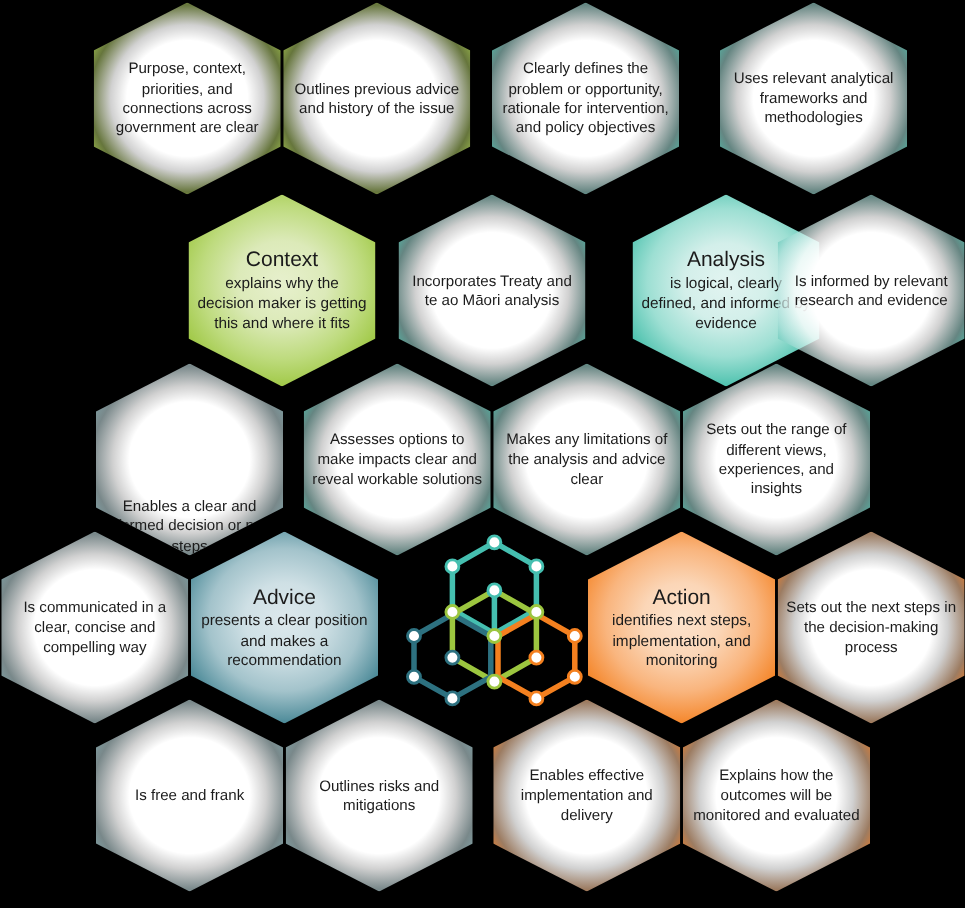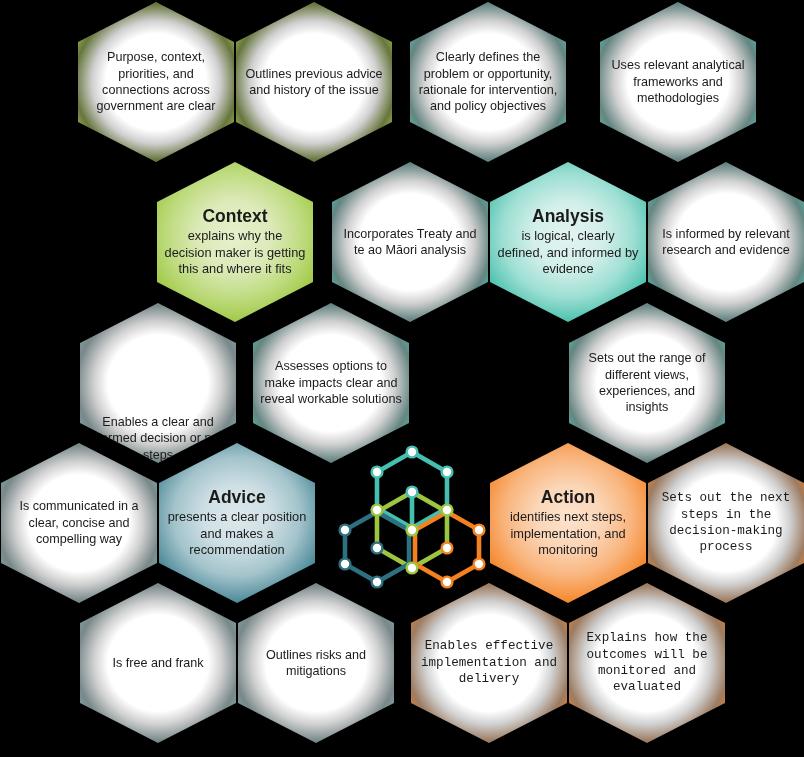--- a/index.html
+++ b/index.html
@@ -19,41 +19,41 @@
     z-index:3;
     width:142px;
     text-align:center;
     font-size:12.6px;
     line-height:1.30;
     color:#1b1b1b;
     padding:0 1px;
   }
   .hex .txt .hd{
     display:block;
-    font-weight:bold;
+    font-weight:normal;
     font-size:17.5px;
     line-height:1.20;
     padding-bottom:1px;
   }
 
   
   .leaf-green{background:
       radial-gradient(ellipse 62% 58% at 50% 50%, #ffffff 0%, #ffffff 52%, rgba(255,255,255,.82) 66%, rgba(186,214,110,.55) 84%, #a9cb4f 100%);}
   .leaf-teal{background:
       radial-gradient(ellipse 62% 58% at 50% 50%, #ffffff 0%, #ffffff 52%, rgba(255,255,255,.82) 66%, rgba(168,222,216,.60) 84%, #4cc0ad 100%);}
   .leaf-slate{background:
       radial-gradient(ellipse 62% 58% at 50% 50%, #ffffff 0%, #ffffff 52%, rgba(255,255,255,.82) 66%, rgba(186,209,212,.65) 84%, #7fa6ab 100%);}
   .leaf-orange{background:
-      radial-gradient(ellipse 62% 58% at 50% 50%, #ffffff 0%, #ffffff 52%, rgba(255,255,255,.82) 66%, rgba(252,200,158,.62) 84%, #f47c20 100%); font-family: Liberation Mono, monospace;}
+      radial-gradient(ellipse 62% 58% at 50% 50%, #ffffff 0%, #ffffff 52%, rgba(255,255,255,.82) 66%, rgba(252,200,158,.62) 84%, #f47c20 100%);}
 
   
   .hub-green{background:
       radial-gradient(ellipse 70% 64% at 50% 46%, #e7f0cd 0%, #dceab9 34%, #bedb7e 62%, #9cc63f 88%, #8dbb31 100%);}
   .hub-teal{background:
-      radial-gradient(ellipse 70% 64% at 50% 46%, #e2f4f1 0%, #d3efea 32%, #9ddfd3 60%, #41bda8 88%, #2ab39c 100%);}
+      radial-gradient(ellipse 70% 64% at 50% 46%, #e2f4f1 0%, #d3efea 32%, #9ddfd3 60%, #41bda8 88%, #2ab39c 100%); margin-left: 37px;}
   .hub-slate{background:
       radial-gradient(ellipse 70% 64% at 50% 46%, #dce8ec 0%, #cfe0e5 30%, #a3c3cb 58%, #3e8190 88%, #2d717f 100%);}
   .hub-orange{background:
       radial-gradient(ellipse 70% 64% at 50% 46%, #fde3cc 0%, #fbd6b7 30%, #f9b57e 58%, #f4801f 88%, #ef7417 100%);}
 
   .hex-hub .txt{font-size:12.8px;}
 
   
   #logo{position:absolute;left:337px;top:440px;width:150px;height:150px;}
 </style>
@@ -88,20 +88,23 @@
   </div>
   <div class="hex leaf-teal" style="left:648px;top:162px;">
     <div class="txt">Is informed by relevant research and evidence</div>
   </div>
 
   <div class="hex leaf-slate" style="left:80px;top:303px;align-items:flex-end;">
     <div class="txt">Enables a clear and informed decision or next steps</div>
   </div>
   <div class="hex leaf-teal" style="left:253px;top:303px;">
     <div class="txt">Assesses options to make impacts clear and reveal workable solutions</div>
+  </div>
+  <div class="hex leaf-teal" style="left:411px;top:303px;">
+    <div class="txt">Makes any limitations of the analysis and advice clear</div>
   </div>
   <div class="hex leaf-teal" style="left:569px;top:303px;">
     <div class="txt">Sets out the range of different views, experiences, and insights</div>
   </div>
 
   <div class="hex leaf-slate" style="left:1px;top:443px;">
     <div class="txt">Is communicated in a clear, concise and compelling way</div>
   </div>
   <div class="hex hub-slate hex-hub" style="left:159px;top:443px;">
     <div class="txt"><span class="hd">Advice</span><span>presents a clear position and makes a recommendation</span></div>

